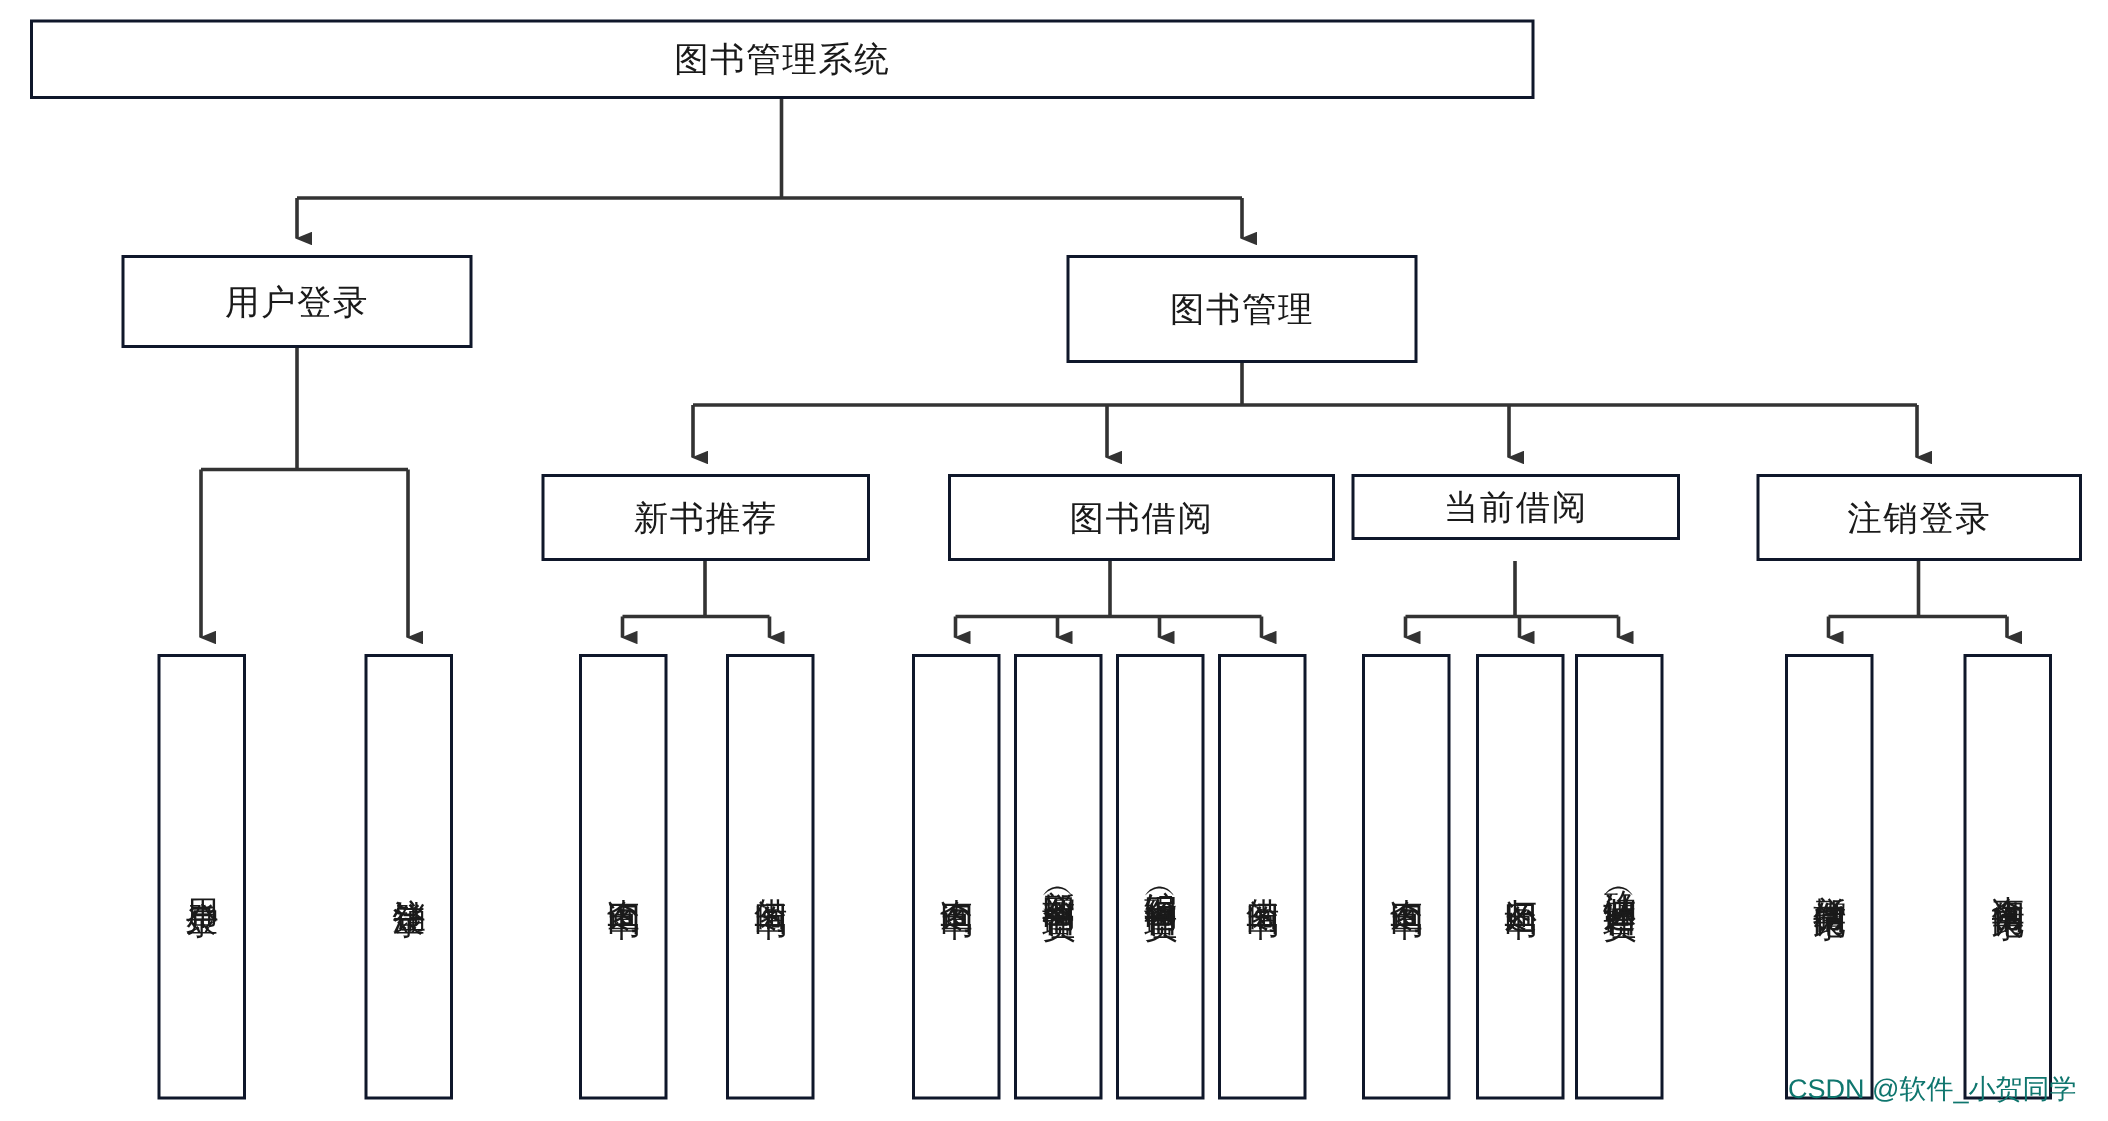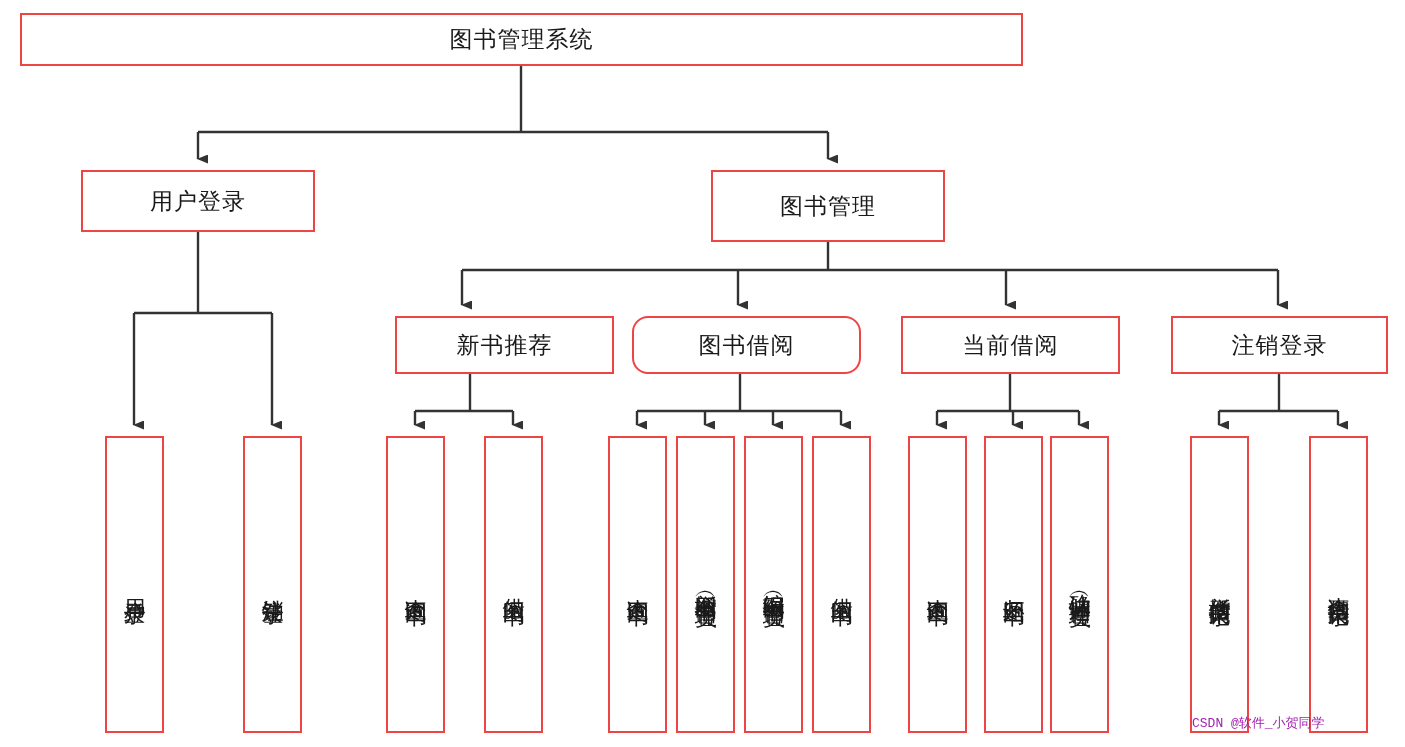--- a/index.html
+++ b/index.html
@@ -22,21 +22,21 @@
     left: 0;
     top: 0;
     width: 1405px;
     height: 747px;
     pointer-events: none;
   }
   .node {
     position: absolute;
     box-sizing: border-box;
     background: #ffffff;
-    border: 2px solid #ef4444;
+    border: 2px solid #0f172a;
     display: flex;
     align-items: center;
     justify-content: center;
     color: #1a1a1a;
     z-index: 2;
   }
   .node.h {
     font-size: 23px;
     letter-spacing: 1px;
   }
@@ -48,25 +48,25 @@
     text-orientation: upright;
     line-height: 1.12;
     letter-spacing: 2px;
     white-space: nowrap;
     display: block;
   }
   .watermark {
     position: absolute;
     left: 1192px;
     top: 714px;
-    font-size: 13px;
-    color: #a21caf;
+    font-size: 18px;
+    color: #0f766e;
     white-space: nowrap;
     z-index: 5;
-    font-family: Liberation Mono, monospace;
+    font-family: Liberation Sans, sans-serif;
   }
 </style>
 </head>
 <body>
 
 <div id="canvas">
   <svg id="wires" viewBox="0 0 1405 747" width="1405" height="747">
     <defs>
       <marker id="arrowhead" markerWidth="9" markerHeight="11" refX="4.5" refY="10" orient="auto" markerUnits="userSpaceOnUse">
         <polygon points="0,0 9,0 4.5,11" fill="#333333"></polygon>
@@ -112,27 +112,27 @@
   <div id="nodes">
       <div class="node h" style="left: 20px; top: 13px; width: 1003px; height: 53px;">
         <span class="htext">图书管理系统</span>
       </div>
       <div class="node h" style="left: 81px; top: 170px; width: 234px; height: 62px;">
         <span class="htext">用户登录</span>
       </div>
       <div class="node h" style="left: 711px; top: 170px; width: 234px; height: 72px;">
         <span class="htext">图书管理</span>
       </div>
-      <div class="node h" style="left: 361px; top: 316px; width: 219px; height: 58px; margin-left: 34px;">
+      <div class="node h" style="left: 361px; top: 316px; width: 219px; height: 58px;">
         <span class="htext">新书推荐</span>
       </div>
-      <div class="node h" style="left: 632px; top: 316px; width: 229px; height: 58px; border-radius: 16px;">
+      <div class="node h" style="left: 632px; top: 316px; width: 258px; height: 58px;">
         <span class="htext">图书借阅</span>
       </div>
-      <div class="node h" style="left: 901px; top: 316px; width: 219px; height: 58px;">
+      <div class="node h" style="left: 901px; top: 316px; width: 219px; height: 44px;">
         <span class="htext">当前借阅</span>
       </div>
       <div class="node h" style="left: 1171px; top: 316px; width: 217px; height: 58px;">
         <span class="htext">注销登录</span>
       </div>
       <div class="node v" style="left: 105px; top: 436px; width: 59px; height: 297px;">
         <span class="vtext">用户登录</span>
       </div>
       <div class="node v" style="left: 243px; top: 436px; width: 59px; height: 297px;">
         <span class="vtext">注销登录</span>

